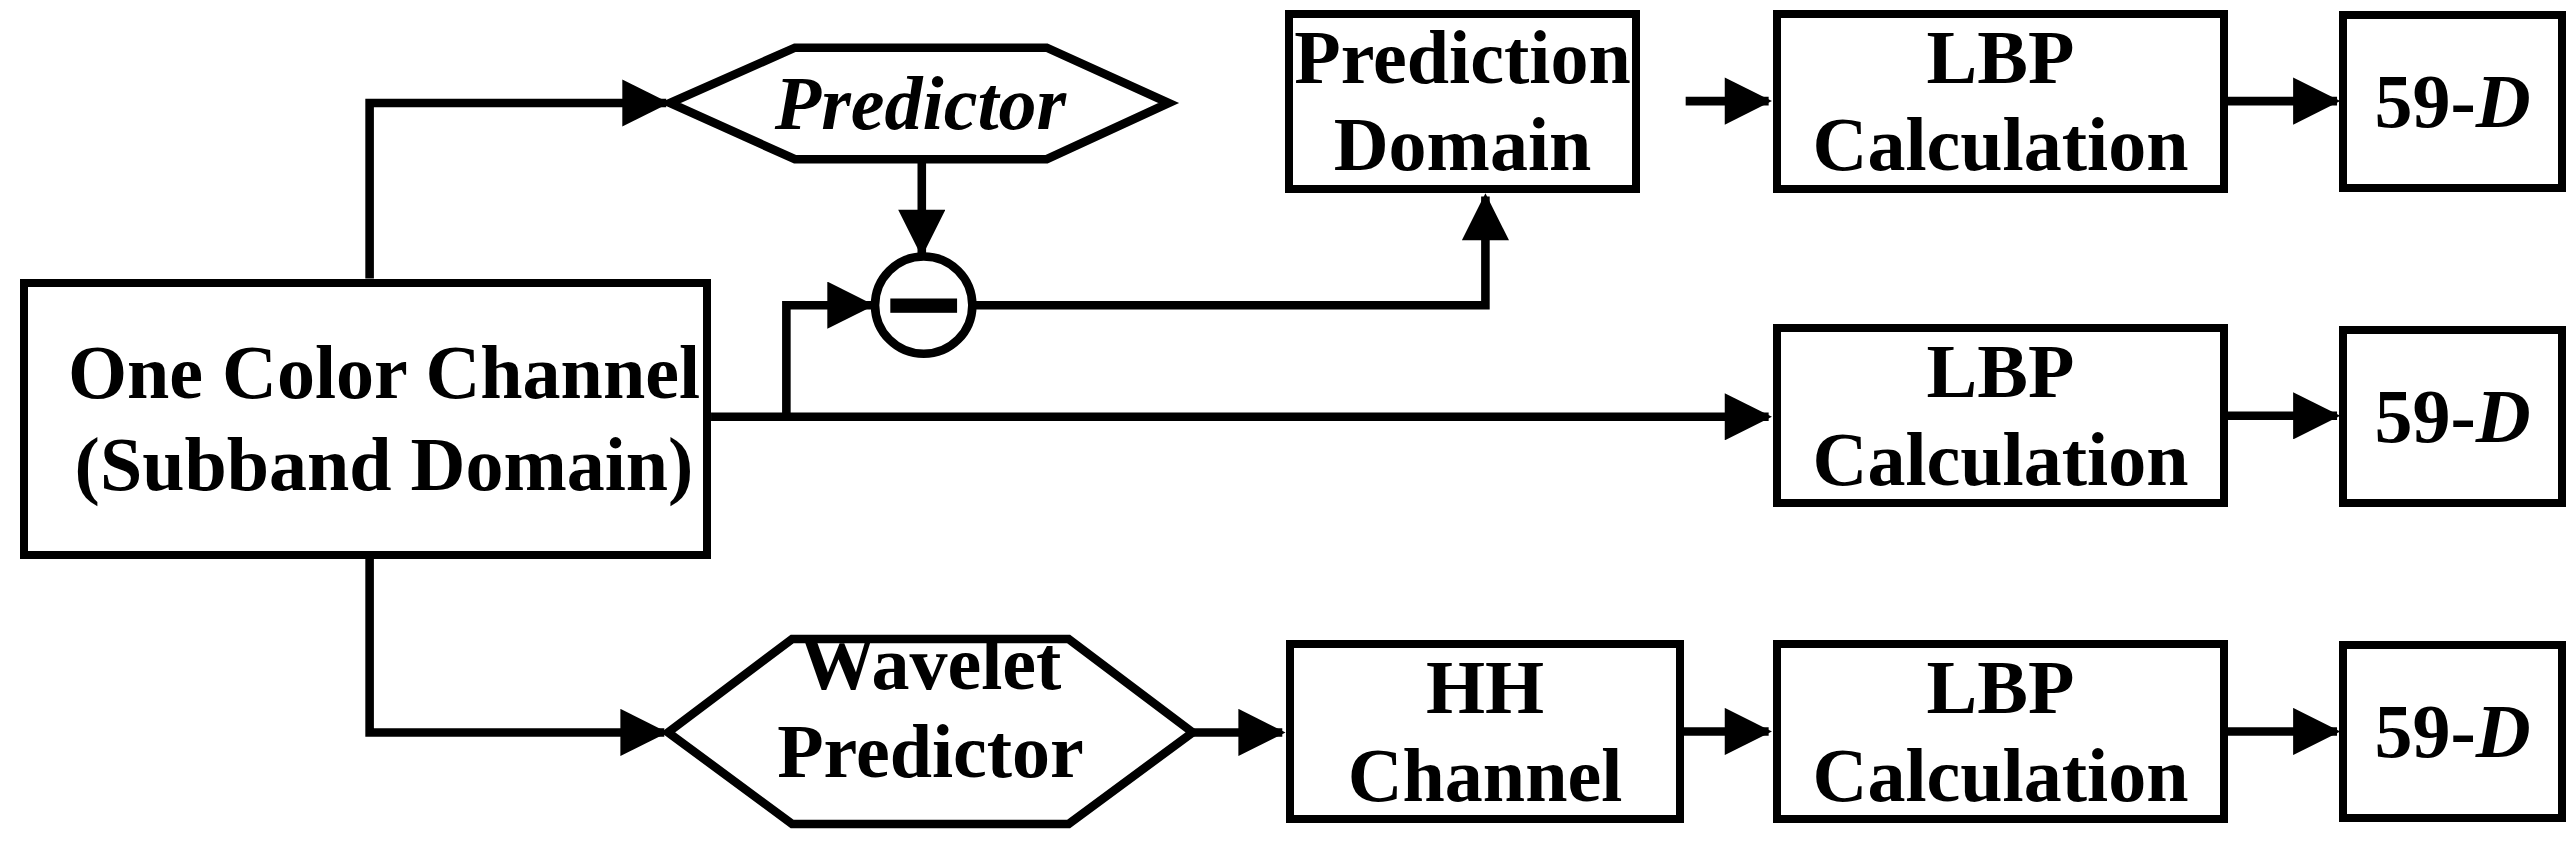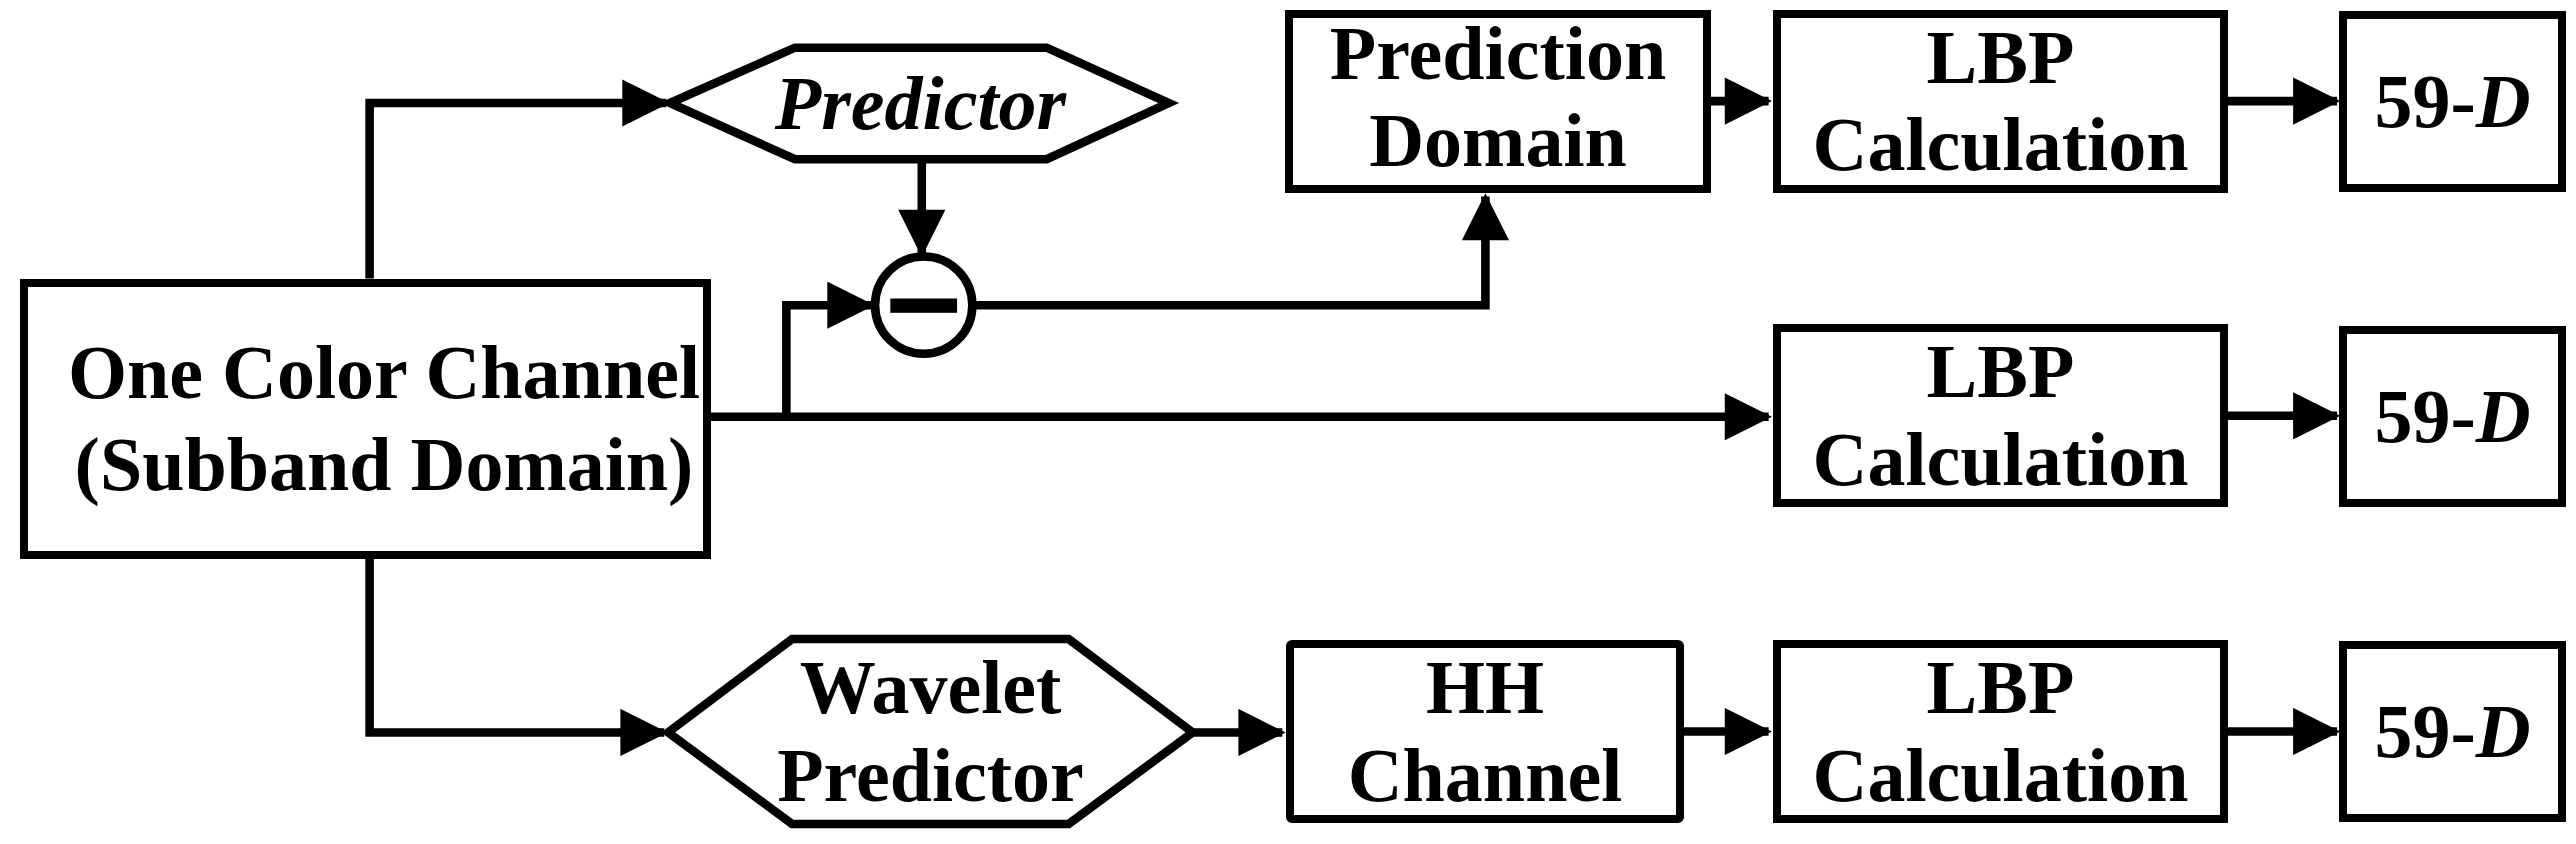--- a/index.html
+++ b/index.html
@@ -93,21 +93,21 @@
       <circle cx="968" cy="320" r="51" fill="#ffffff" stroke="#000000" stroke-width="9"></circle>
       <rect x="933" y="313" width="70" height="15" fill="#000000"></rect>
     </g>
   </svg>
 
   <div class="node src-box" style="left:20px; top:279px; width:691px; height:280px;padding-left:37px;">
     <span>One Color Channel</span>
     <span>(Subband Domain)</span>
   </div>
 
-  <div class="node" style="left:1285px; top:9.5px; width:426px; height:183px;justify-content:flex-end;">
+  <div class="node" style="left:1285px; top:9.5px; width:355px; height:183px;">
     <span>Prediction</span>
     <span>Domain</span>
   </div>
 
   <div class="node" style="left:1773px; top:9.5px; width:455px; height:183px;">
     <span>LBP</span>
     <span>Calculation</span>
   </div>
 
   <div class="node" style="left:2339px; top:11.4px; width:227px; height:181px;">
@@ -120,39 +120,39 @@
     <span>LBP</span>
     <span>Calculation</span>
   </div>
 
   <div class="node" style="left:2339px; top:326px; width:227px; height:181px;">
     <span>
       <span>59-</span><span class="it">D</span>
     </span>
   </div>
 
-  <div class="node" style="left:1286px; top:640px; width:398px; height:183px;border-radius:6px;">
+  <div class="node" style="left:1286px; top:640px; width:398px; height:183px;">
     <span>HH</span>
     <span>Channel</span>
   </div>
 
   <div class="node" style="left:1773px; top:640px; width:455px; height:183px;">
     <span>LBP</span>
     <span>Calculation</span>
   </div>
 
   <div class="node" style="left:2339px; top:641px; width:227px; height:181px;">
     <span>
       <span>59-</span><span class="it">D</span>
     </span>
   </div>
 
   <div class="hex-label" style="left:725px; top:48px; width:391px; height:112px;font-style:italic;">
     <span>Predictor</span>
   </div>
 
-  <div class="hex-label" style="left:711px; top:639px; width:439px; height:185px;">
+  <div class="hex-label" style="left:711px; top:615px; width:439px; height:185px;">
     <span>Wavelet</span>
     <span>Predictor</span>
   </div>
 
 </div>
 
 
 </body></html>

